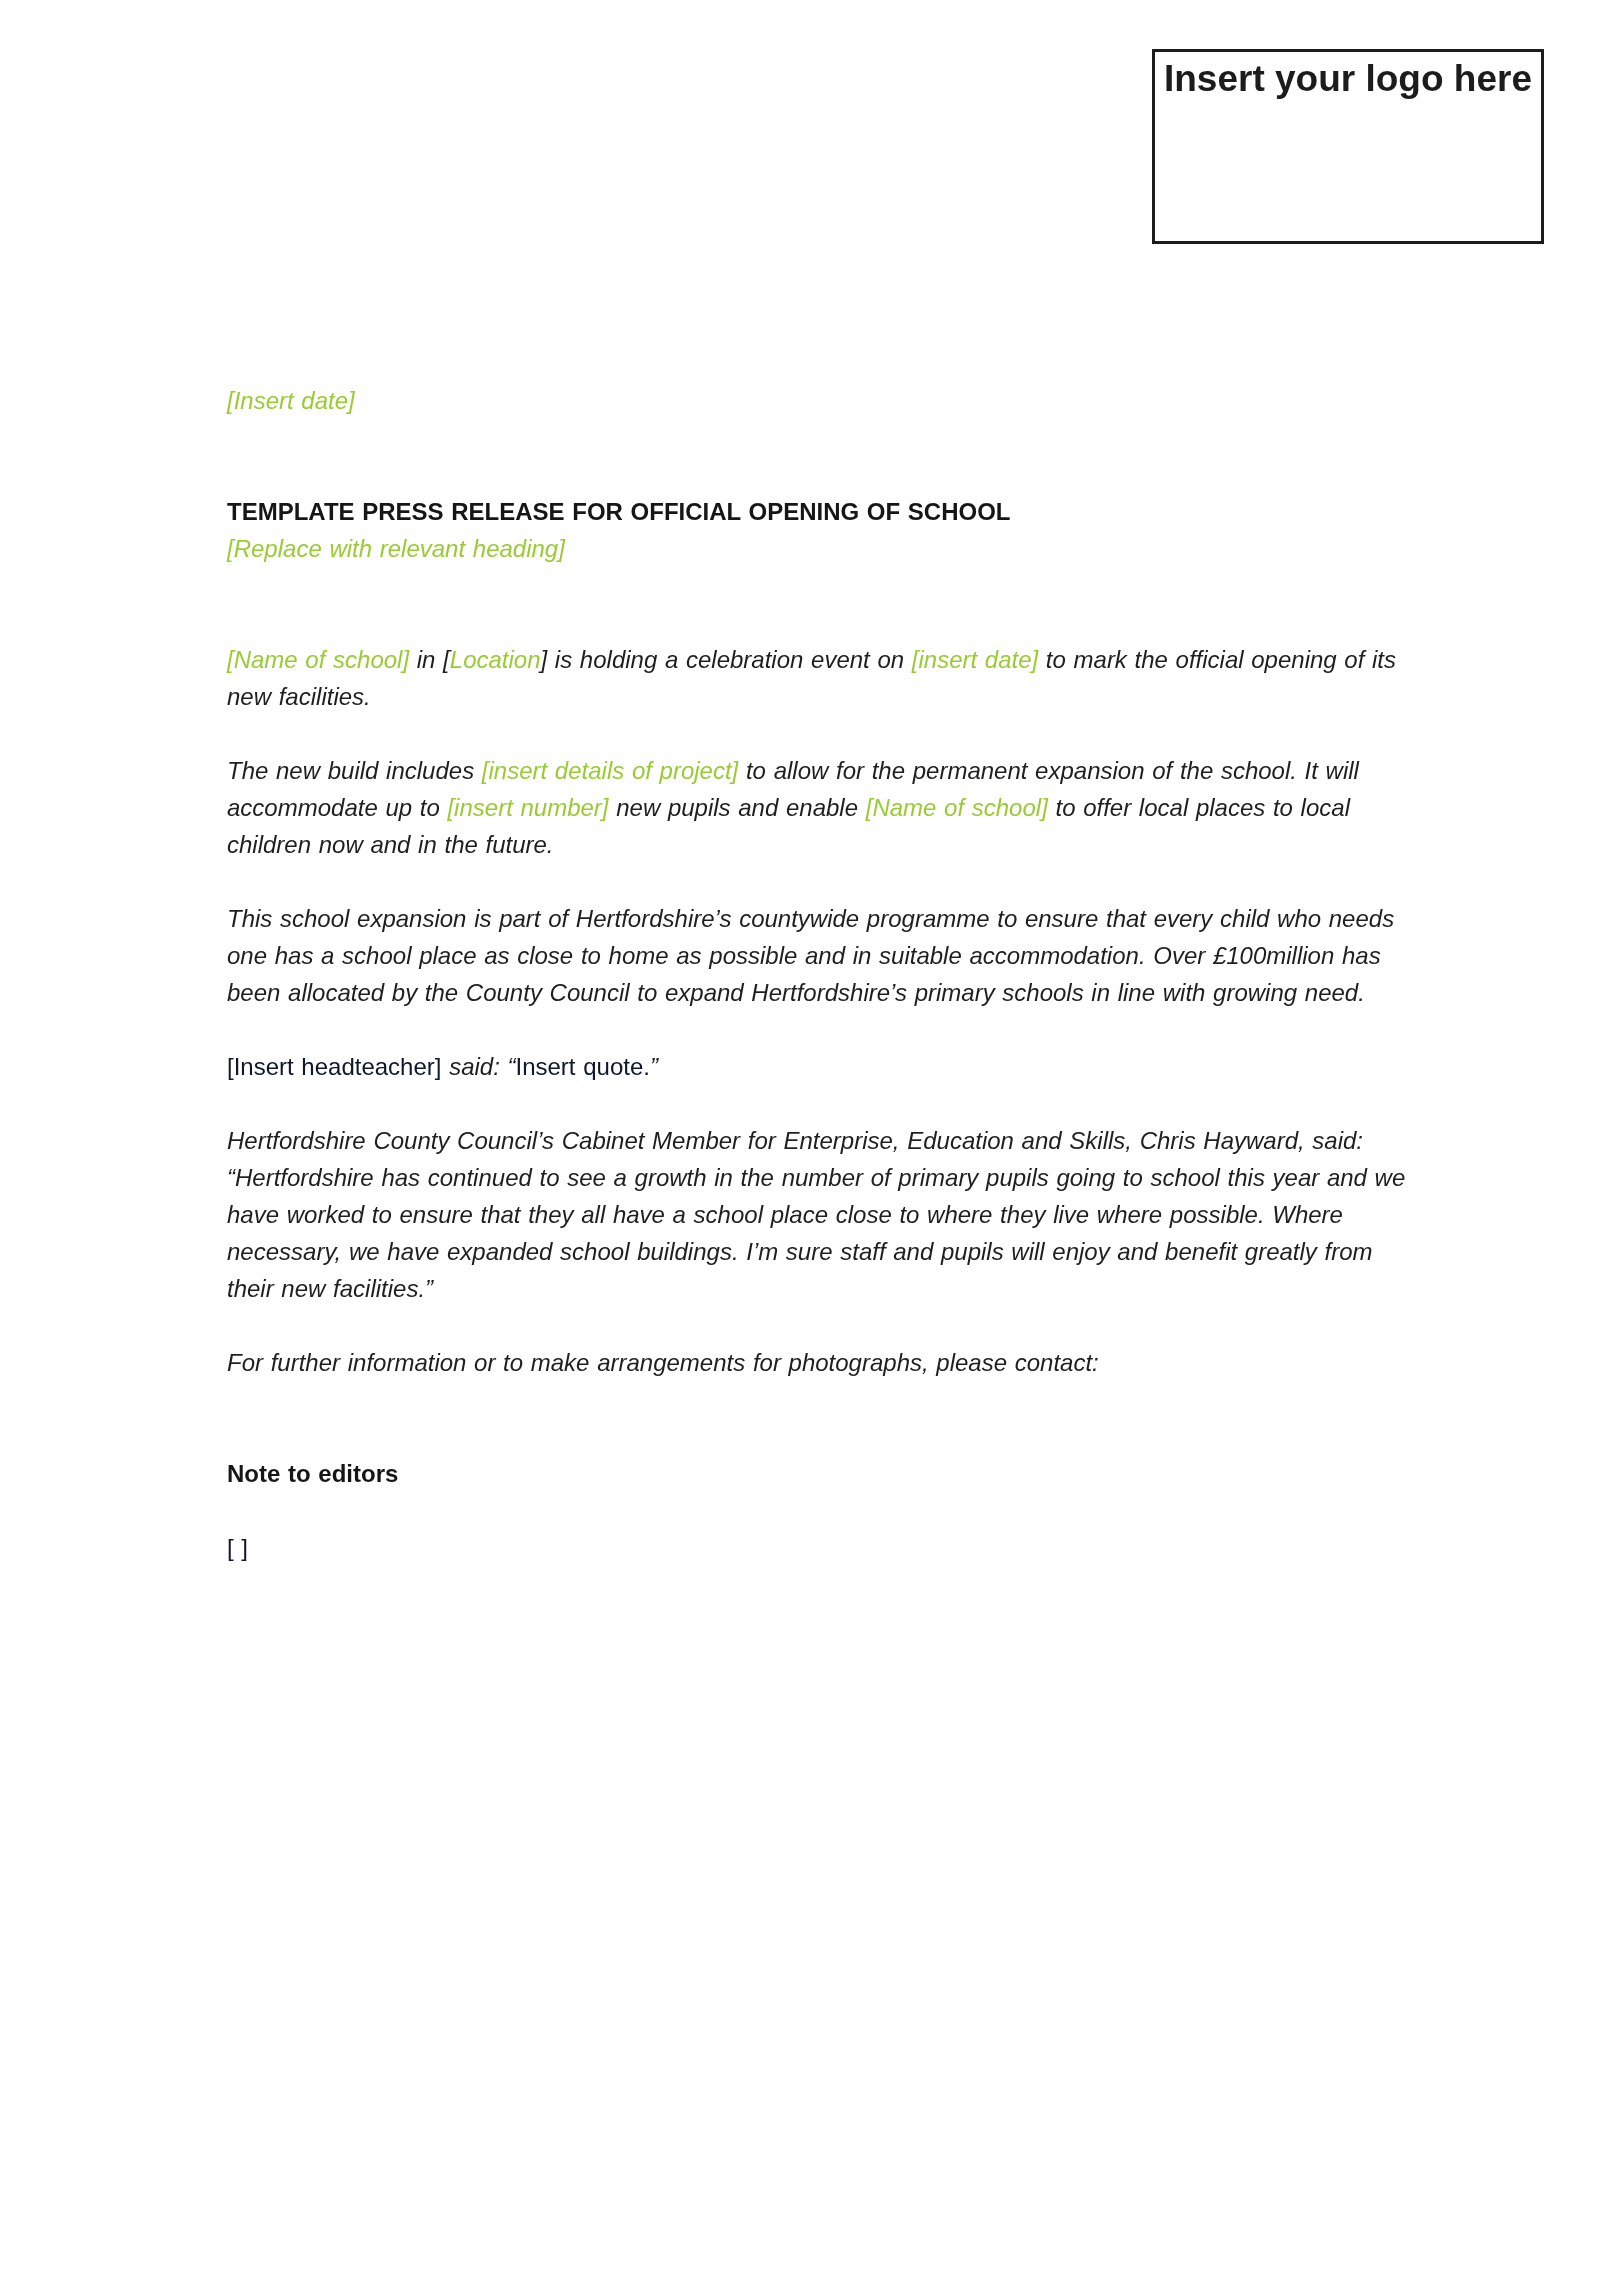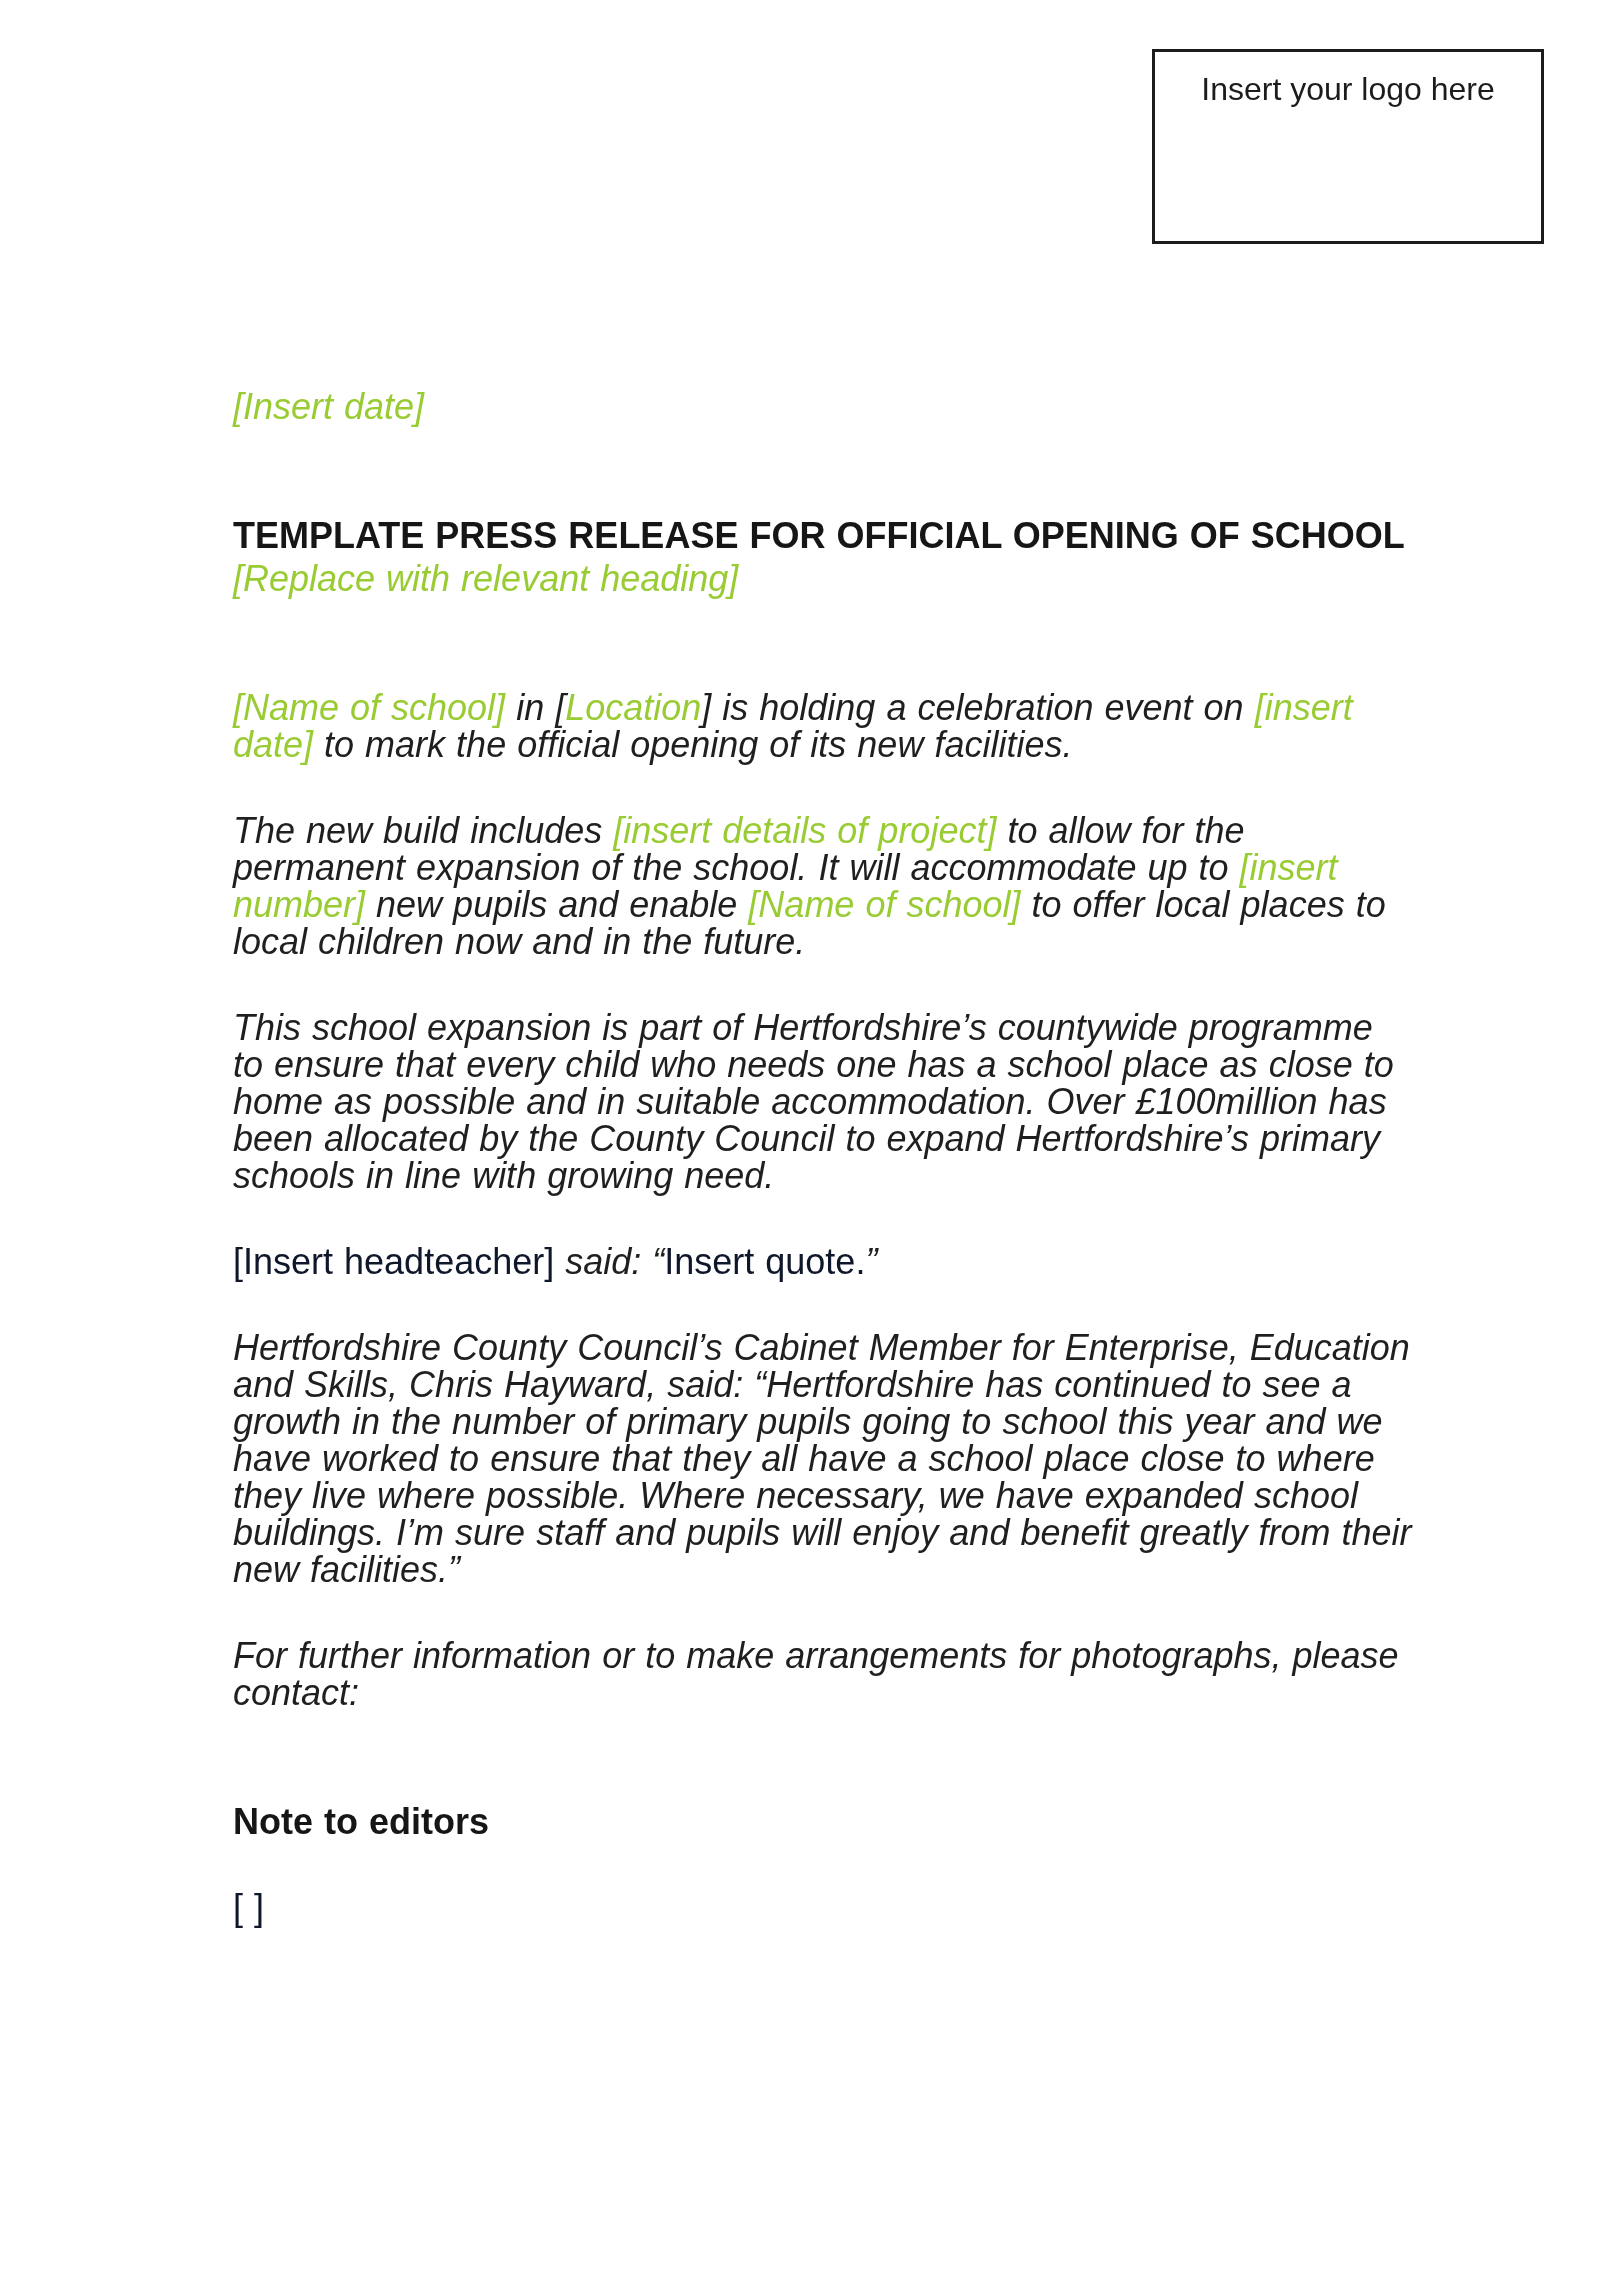--- a/index.html
+++ b/index.html
@@ -19,34 +19,35 @@
     left: 1152px;
     top: 49px;
     width: 386px;
     height: 189px;
     border: 3px solid #1c1c1c;
     background: #ffffff;
     text-align: center;
   }
   .logo-box .logo-label {
     display: block;
-    margin-top: 18px;
-    font-size: 32px;
+    margin-top: 7px;
+    font-size: 37px;
     color: #1c1c1c;
     line-height: 39px;
+    font-weight: bold;
   }
   .doc-body {
     position: absolute;
     left: 227px;
     top: 382px;
     width: 1192px;
   }
   .para {
-    margin: 6px;
-    font-size: 36px;
+    margin: 0;
+    font-size: 24px;
     line-height: 37px;
     color: #1f1f1f;
     min-height: 37px;
     word-spacing: 1px;
   }
   .align-left   { text-align: left; }
   .align-center { text-align: left; }
   .run.normal       { color: #1f1f1f; font-style: italic; }
   .run.bold         { color: #161616; font-weight: bold; }
   .run.green        { color: #0f172a; }

